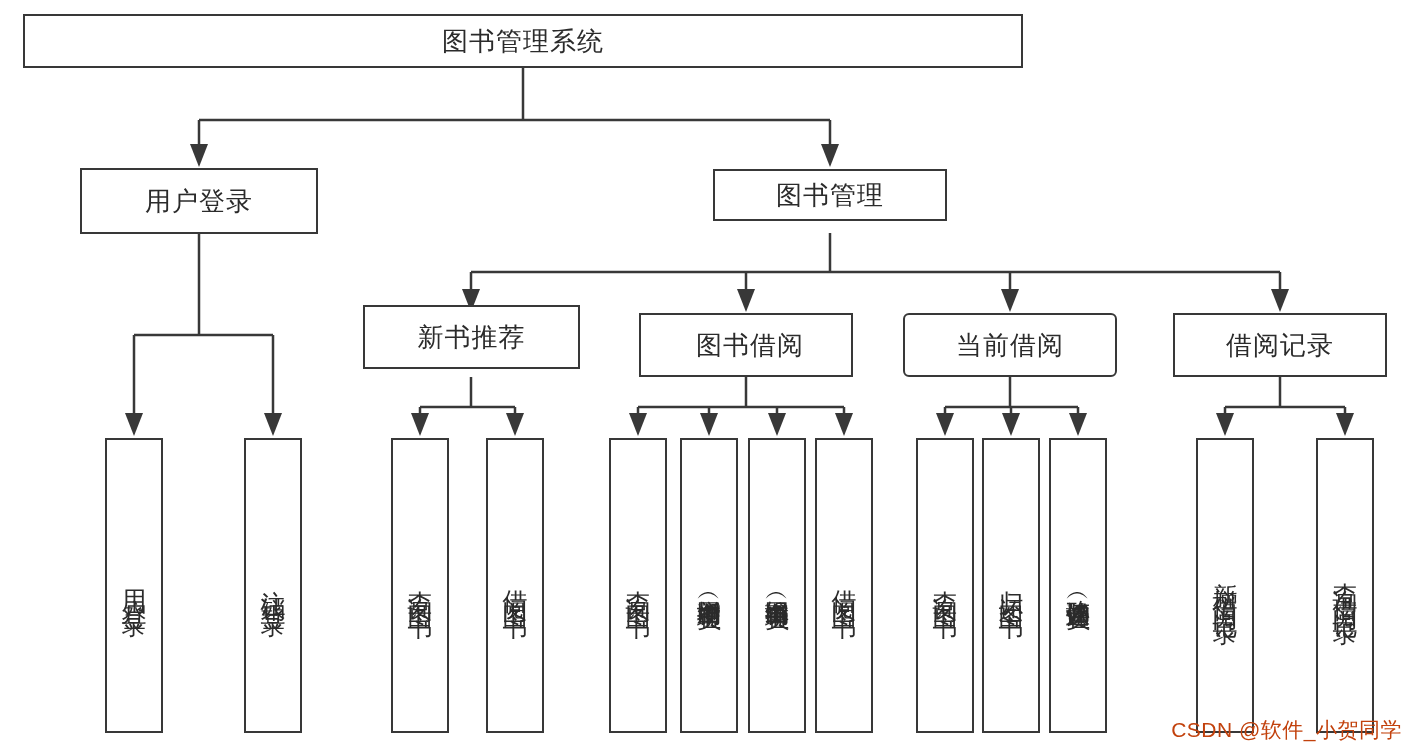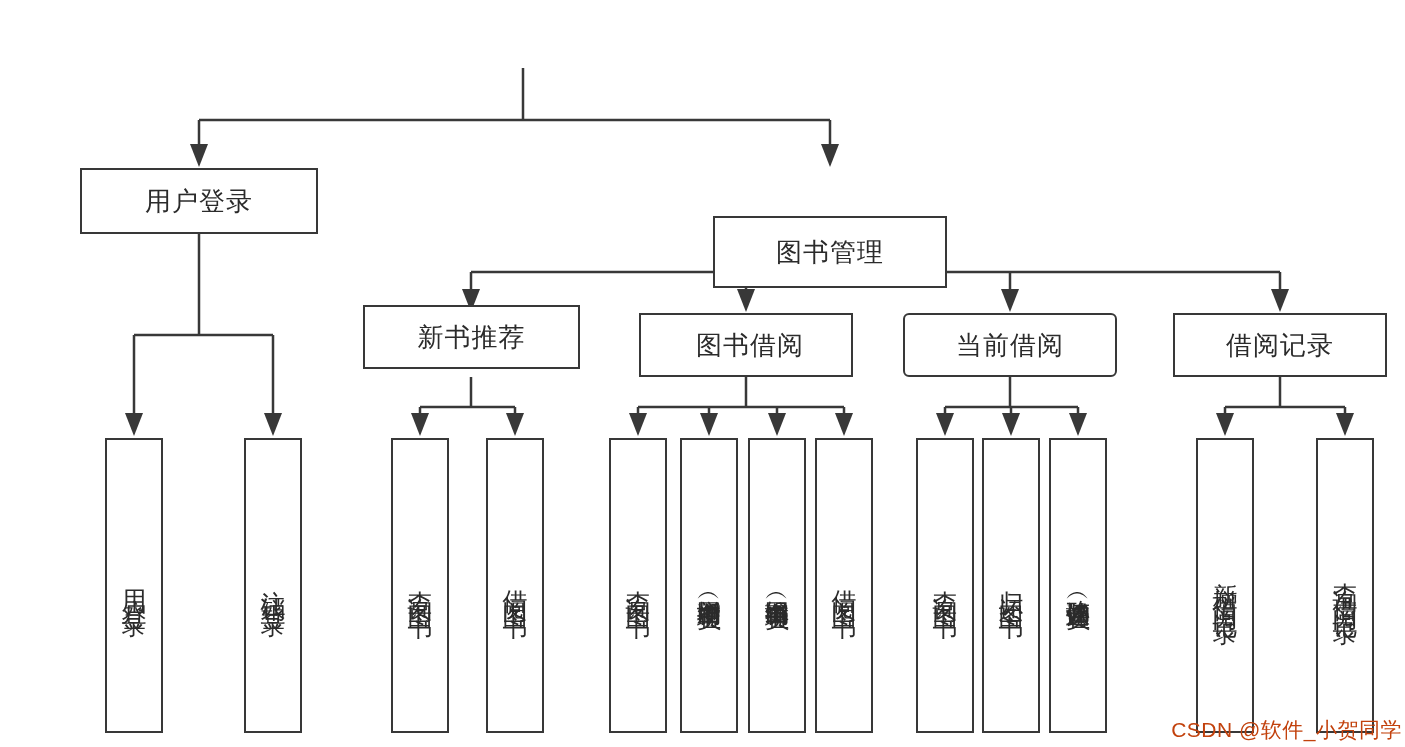--- a/index.html
+++ b/index.html
@@ -88,23 +88,24 @@
       <polygon points="777,436 768,413 786,413"></polygon>
       <polygon points="844,436 835,413 853,413"></polygon>
       <polygon points="945,436 936,413 954,413"></polygon>
       <polygon points="1011,436 1002,413 1020,413"></polygon>
       <polygon points="1078,436 1069,413 1087,413"></polygon>
       <polygon points="1225,436 1216,413 1234,413"></polygon>
       <polygon points="1345,436 1336,413 1354,413"></polygon>
     </g>
   </svg>
 
+  <div class="node hnode" style="left:23px; top:14px; width:1000px; height:54px;">图书管理系统</div>
 
   <div class="node hnode" style="left:80px; top:168px; width:238px; height:66px;">用户登录</div>
-  <div class="node hnode" style="left:713px; top:169px; width:234px; height:72px;margin-top:47px;">图书管理</div>
+  <div class="node hnode" style="left:713px; top:169px; width:234px; height:52px;">图书管理</div>
 
   <div class="node hnode" style="left:363px; top:305px; width:217px; height:64px;">新书推荐</div>
   <div class="node hnode" style="left:639px; top:313px; width:214px; height:64px;padding-left:8px;">图书借阅</div>
   <div class="node hnode" style="left:903px; top:313px; width:214px; height:64px;border-radius:6px;">当前借阅</div>
   <div class="node hnode" style="left:1173px; top:313px; width:214px; height:64px;">借阅记录</div>
 
   <div class="node vnode" style="left:105px;">用户登录</div>
   <div class="node vnode" style="left:244px;">注销登录</div>
 
   <div class="node vnode" style="left:391px;">查询图书</div>

